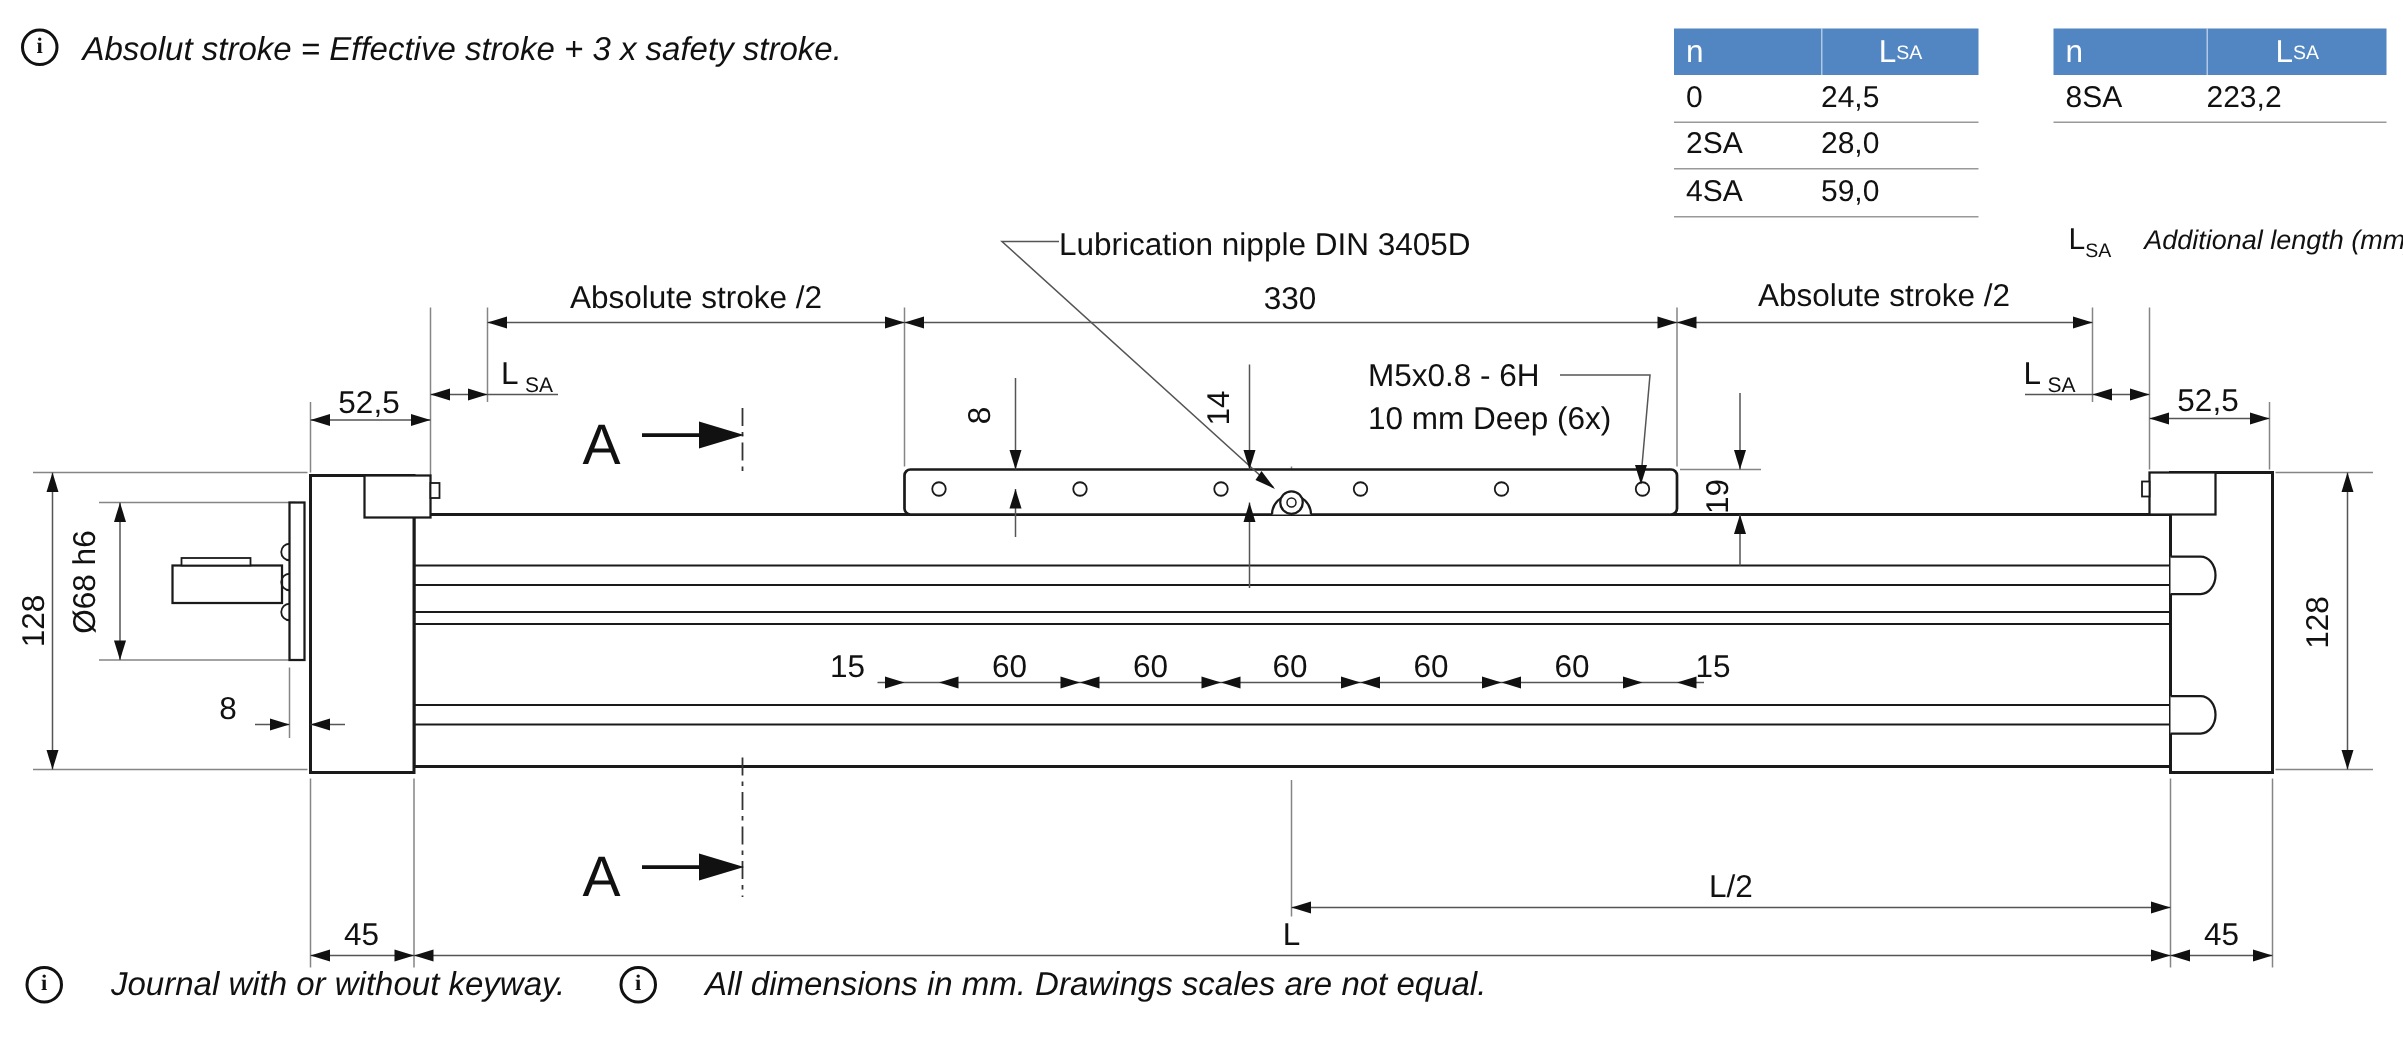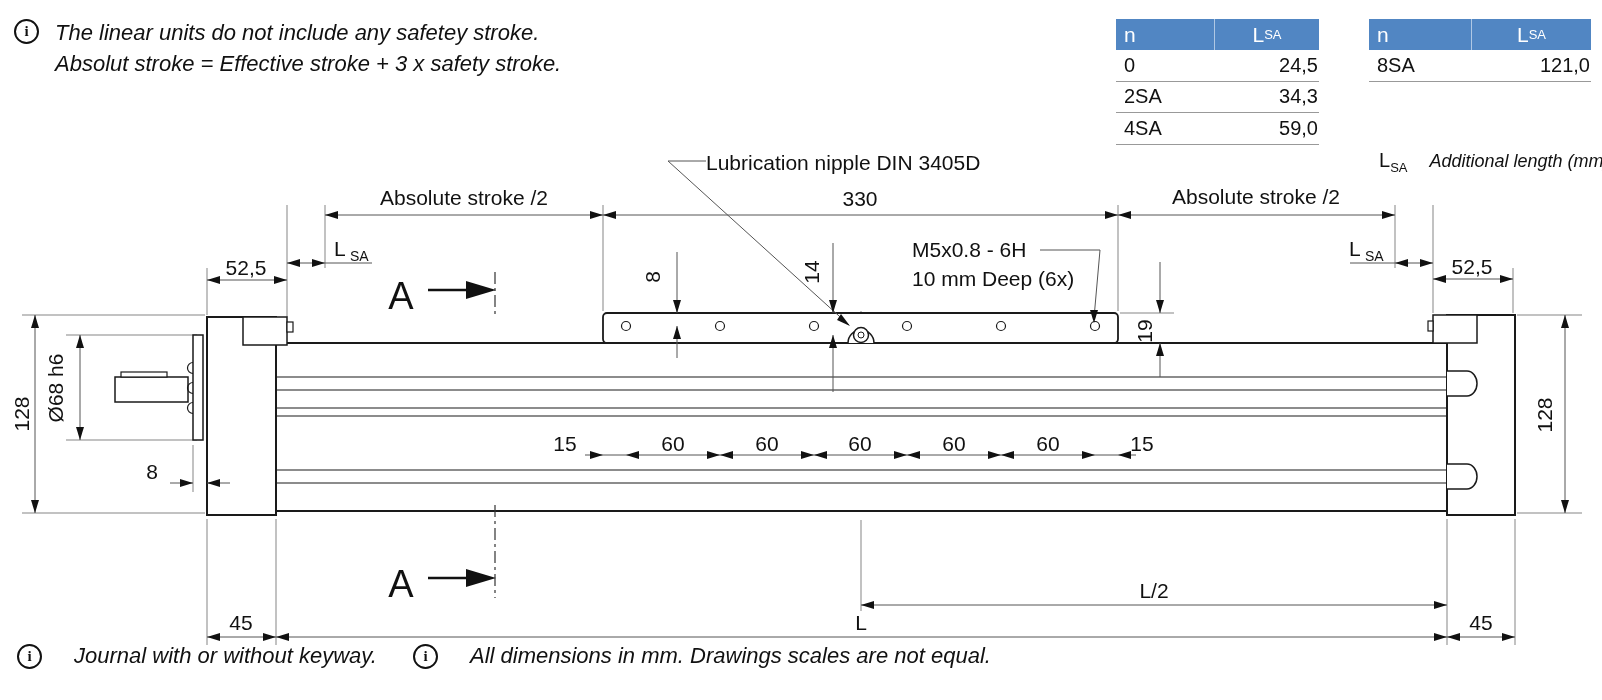--- a/index.html
+++ b/index.html
@@ -32,21 +32,21 @@
 
   
   .dtable{position:absolute;font-size:20px;}
   .dtable .hdr{display:flex;background:var(--table-header-bg);color:var(--table-header-text);
                height:31px;align-items:center;font-size:21px;}
   .dtable .hdr .c1{padding-left:8px;}
   .dtable .hdr .c2{text-align:center;border-left:1.5px solid rgba(255,255,255,.55);height:100%;
                    display:flex;align-items:center;justify-content:center;}
   .dtable .row{display:flex;height:30.5px;align-items:center;border-bottom:1.5px solid var(--row-line);}
   .dtable .row .c1{padding-left:8px;}
-  .dtable .row .c2{text-align:right;}
+  .dtable .row .c2{text-align:left;}
   .t1 .c1{width:90px;} .t1 .c2{width:104px;}
   .t2 .c1{width:94px;} .t2 .c2{width:119px;}
   sub.s{font-size:13px;}
   .legend{position:absolute;display:flex;align-items:baseline;gap:22px;font-size:20px;}
   .legend .ital{font-style:italic;font-size:18px;white-space:nowrap;}
 </style>
 </head>
 <body>
 
 <div id="canvas">
@@ -249,58 +249,57 @@
       <text class="dt mid" x="1154" y="598">L/2</text>
       <text class="dt mid" x="861" y="630">L</text>
       <text class="dt mid" x="241" y="630">45</text>
       <text class="dt mid" x="1481" y="630">45</text>
     </g>
   </svg>
 
   <div class="note" style="left:14px;top:17px;">
     <div class="info-icon">i</div>
     <div class="note-text">
-      <div>The linear units do not include any safetey stroke.</div>
       <div>Absolut stroke = Effective stroke + 3 x safety stroke.</div>
     </div>
   </div>
 
   <div class="dtable t1" style="left:1116px;top:19px;">
     <div class="hdr">
       <div class="c1">n</div>
       <div class="c2">
           <span>L</span>
           <sub class="s">SA</sub>
         </div>
     </div>
     <div class="row">
       <div class="c1">0</div>
       <div class="c2">24,5</div>
     </div>
     <div class="row">
       <div class="c1">2SA</div>
-      <div class="c2">34,3</div>
+      <div class="c2">28,0</div>
     </div>
     <div class="row">
       <div class="c1">4SA</div>
       <div class="c2">59,0</div>
     </div>
   </div>
 
   <div class="dtable t2" style="left:1369px;top:19px;">
     <div class="hdr">
       <div class="c1">n</div>
       <div class="c2">
           <span>L</span>
           <sub class="s">SA</sub>
         </div>
     </div>
     <div class="row">
       <div class="c1">8SA</div>
-      <div class="c2">121,0</div>
+      <div class="c2">223,2</div>
     </div>
   </div>
 
   <div class="legend" style="left:1379px;top:149px;">
     <span><span>L</span><sub class="s">SA</sub></span>
     <span class="ital">Additional length (mm)</span>
   </div>
 
   <div class="note note-sm" style="left:17px;top:644px;">
     <div class="info-icon" style="margin-top:0;">i</div>

